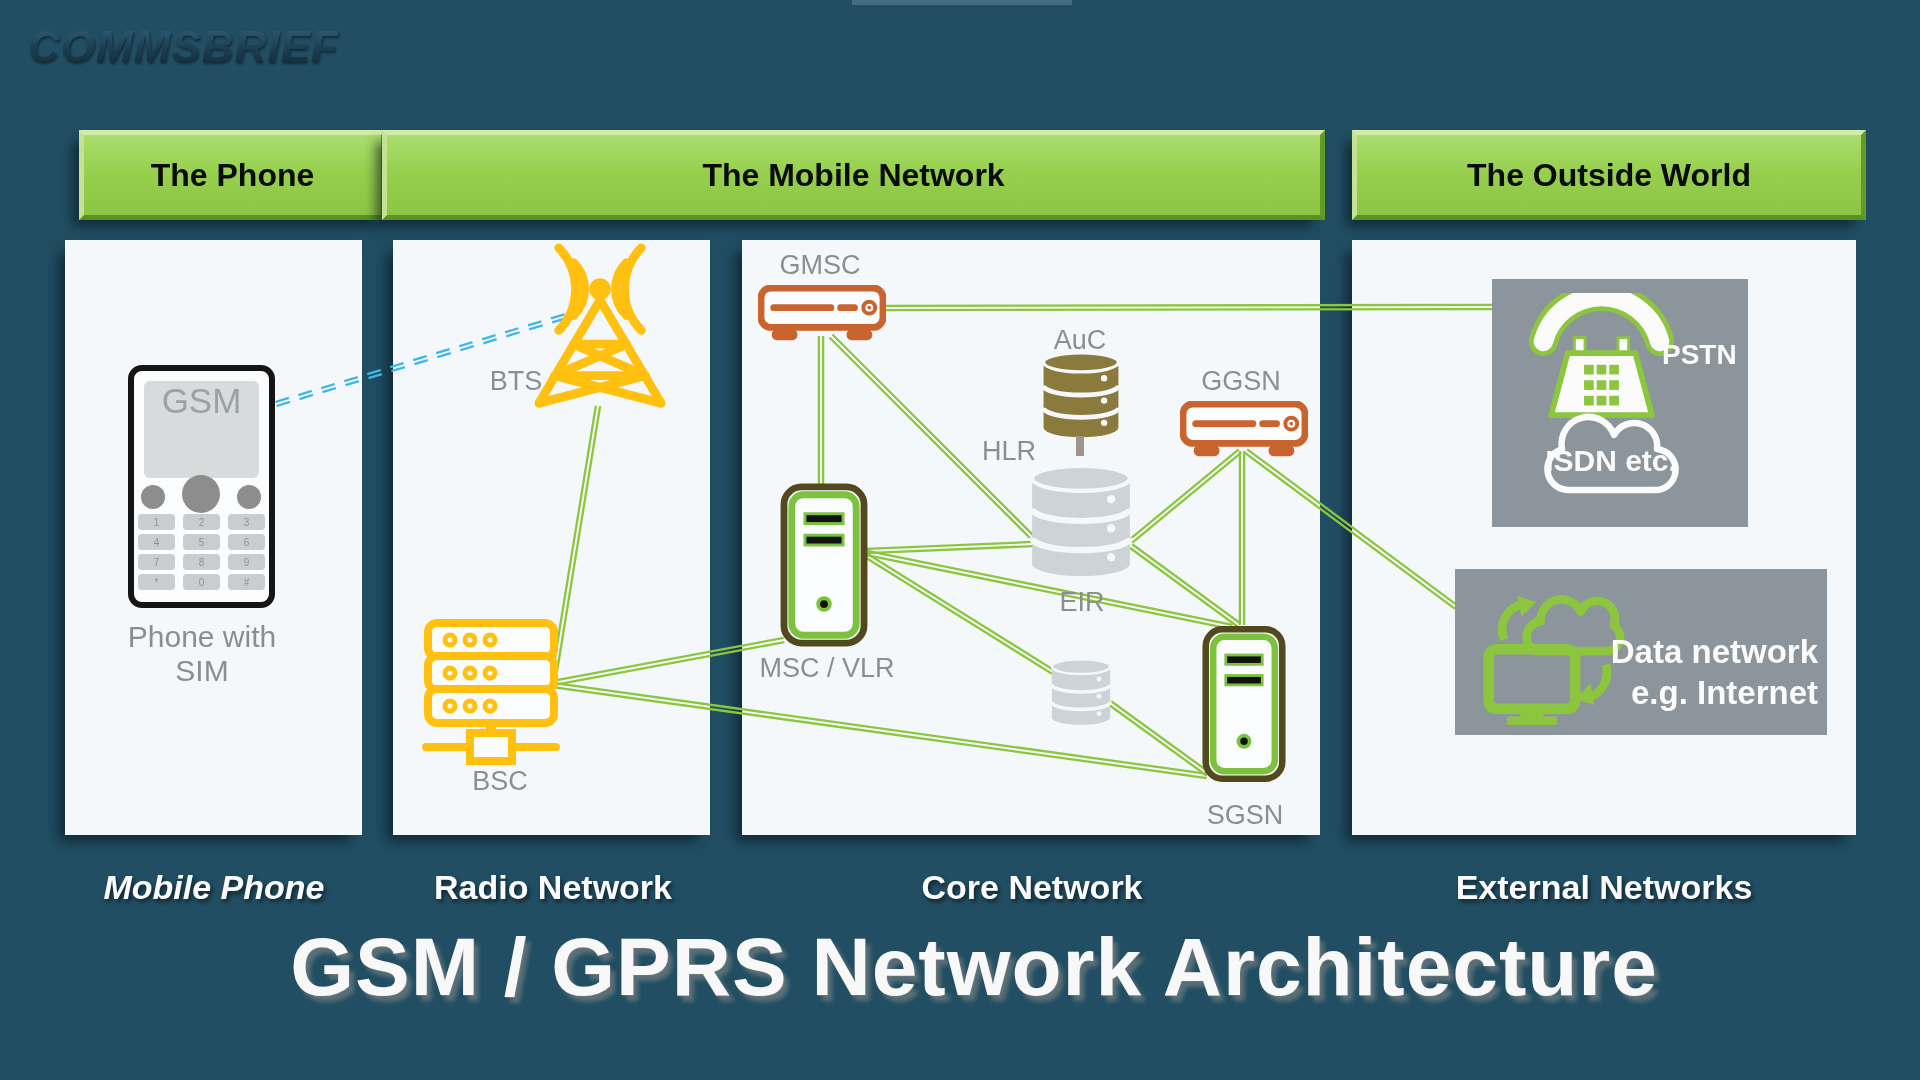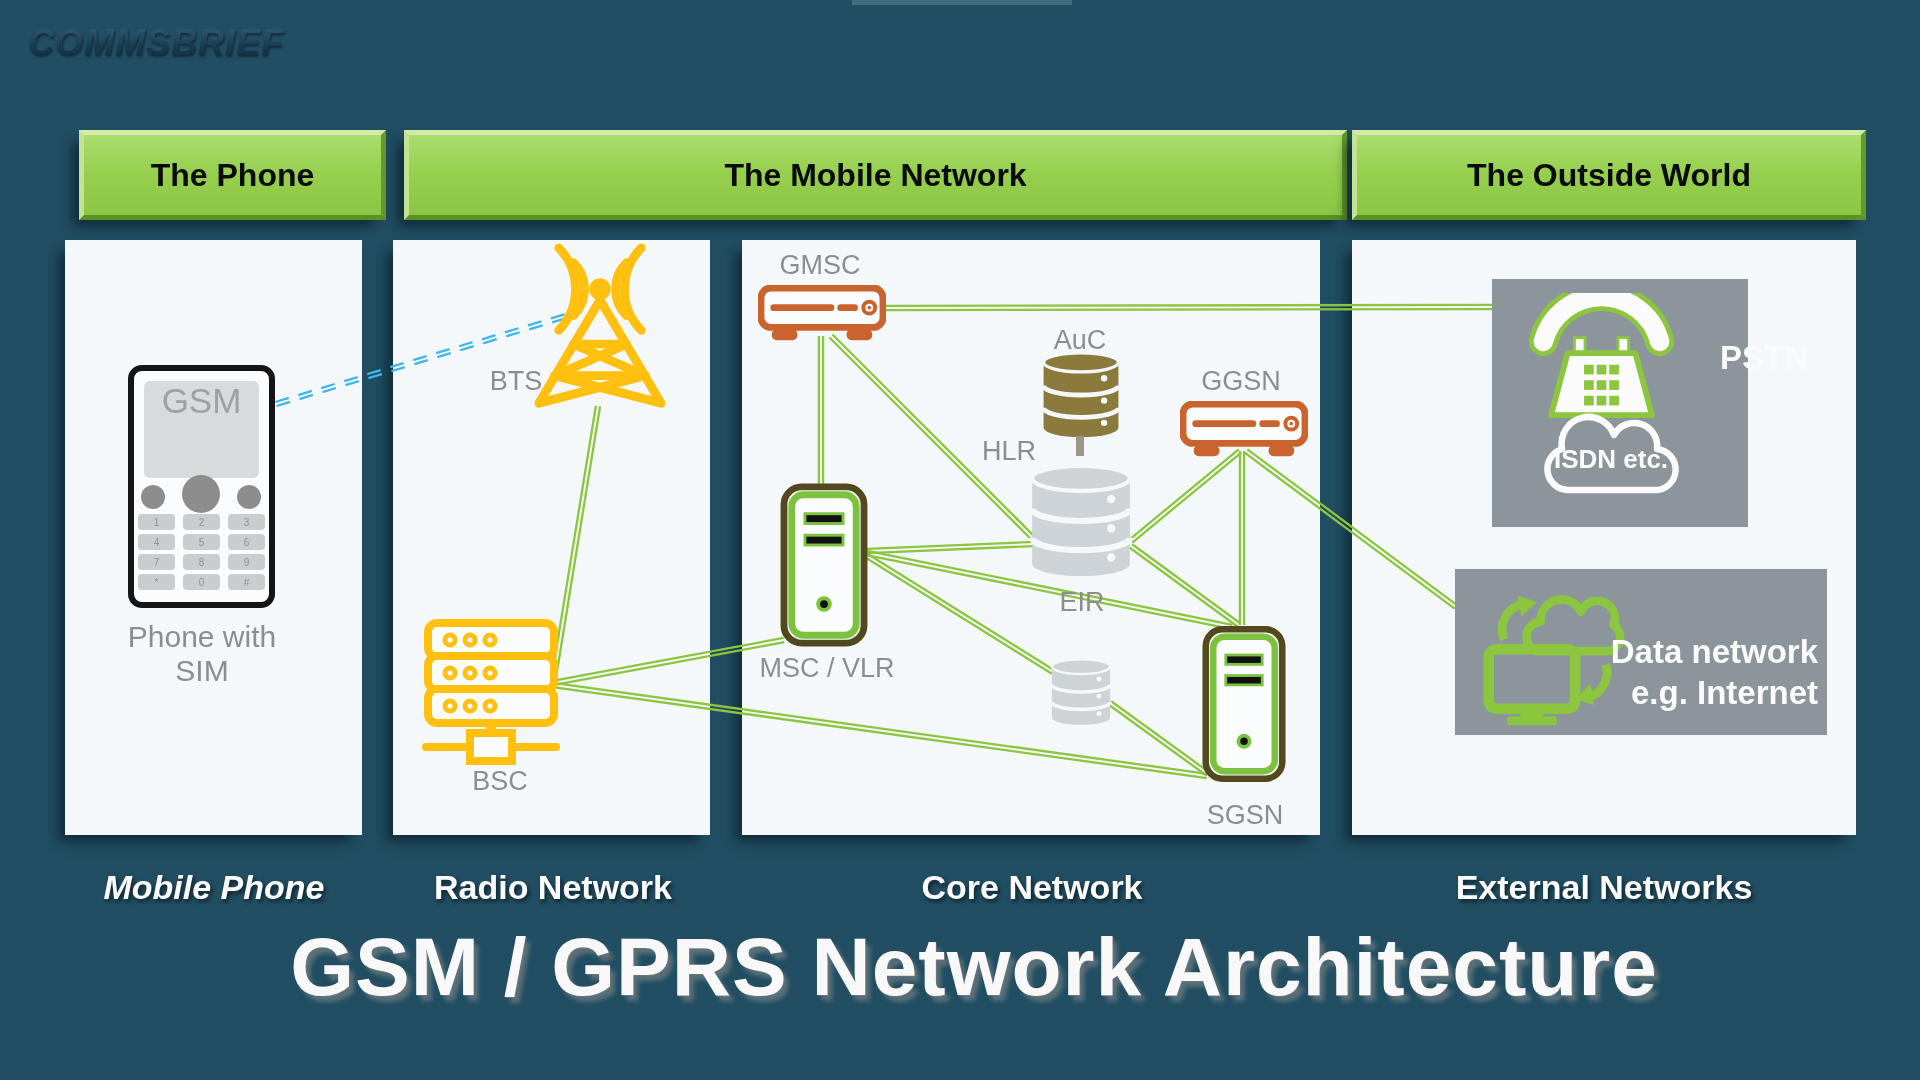--- a/index.html
+++ b/index.html
@@ -1,21 +1,21 @@
 <!DOCTYPE html>
 <html><head>
 <meta charset="utf-8">
 <style>
   html,body{margin:0;padding:0;background:#214E62;}
   #stage{position:relative;width:1920px;height:1080px;overflow:hidden;
          background:#214E62;font-family:"Liberation Sans",sans-serif;}
   .abs{position:absolute;}
 
   
-  #logo{left:28px;top:22px;font-size:36px;font-weight:900;font-style:italic;
+  #logo{left:28px;top:22px;font-size:44px;font-weight:900;font-style:italic;
         letter-spacing:1px;
         background:linear-gradient(180deg,#34617c 0%,#1b3d51 55%,#102837 100%);
         -webkit-background-clip:text;background-clip:text;color:transparent;
         filter:drop-shadow(1px 2px 1px rgba(0,0,0,.45));}
 
   #topstrip{left:852px;top:0;width:220px;height:5px;background:rgba(170,200,215,.25);}
 
   
   .hdr{height:80px;display:flex;align-items:center;justify-content:center;
        background:linear-gradient(180deg,#AADD6E 0%,#97D04F 45%,#8CC544 100%);
@@ -65,21 +65,21 @@
 <body>
 
 <div id="stage">
 
   <div class="abs" id="topstrip"></div>
   <div class="abs" id="logo">COMMSBRIEF</div>
 
   <div class="abs hdr" style="left:79px;top:130px;width:297px;">
     <span>The Phone</span>
   </div>
-  <div class="abs hdr" style="left:404px;top:130px;width:933px;">
+  <div class="abs hdr" style="left:382px;top:130px;width:933px;">
     <span>The Mobile Network</span>
   </div>
   <div class="abs hdr" style="left:1352px;top:130px;width:504px;">
     <span>The Outside World</span>
   </div>
 
   <div class="abs panel" style="left:65px;width:297px;"></div>
   <div class="abs panel" style="left:393px;width:317px;"></div>
   <div class="abs panel" style="left:742px;width:578px;"></div>
   <div class="abs panel" style="left:1352px;width:504px;"></div>
@@ -278,26 +278,26 @@
         <rect x="75" y="74" width="10" height="10"></rect>
         <rect x="88" y="74" width="10" height="10"></rect>
       <rect x="62" y="90" width="10" height="10"></rect>
         <rect x="75" y="90" width="10" height="10"></rect>
         <rect x="88" y="90" width="10" height="10"></rect>
       <rect x="62" y="106" width="10" height="10"></rect>
         <rect x="75" y="106" width="10" height="10"></rect>
         <rect x="88" y="106" width="10" height="10"></rect>
     </g>
   </svg>
-  <div class="abs lbl whitebold" style="left:1720px;top:339px;width:90px;font-size:33px;">PSTN</div>
+  <div class="abs lbl whitebold" style="left:1662px;top:339px;width:90px;font-size:28px;">PSTN</div>
 
   <svg class="abs node" style="left:1526px;top:406px;" width="170" height="98" viewBox="0 0 170 98">
     <path d="M42,84 A21,21 0 0 1 36,43 A27,27 0 0 1 88,29 A23,23 0 0 1 131,43 A19,19 0 0 1 127,84 Z" fill="none" stroke="#FBFBFB" stroke-width="6.5" stroke-linejoin="round"></path>
   </svg>
-  <div class="abs lbl whitebold" style="left:1526px;top:444px;width:170px;text-align:center;font-size:26px;">ISDN etc.</div>
+  <div class="abs lbl whitebold" style="left:1526px;top:444px;width:170px;text-align:center;font-size:30px;">ISDN etc.</div>
 
   <div class="abs node graybox" style="left:1455px;top:569px;width:372px;height:166px;"></div>
   <svg class="abs node" style="left:1475px;top:582px;" width="158" height="144" viewBox="0 0 160 150">
     <path d="M62,72 A16,16 0 0 1 66,41 A22,22 0 0 1 108,31 A18,18 0 0 1 142,45 A15,15 0 0 1 138,72 Z" fill="none" stroke="#8CC63E" stroke-width="9" stroke-linejoin="round"></path>
     <rect x="12" y="70" width="90" height="62" rx="8" fill="none" stroke="#8CC63E" stroke-width="11"></rect>
     <rect x="45" y="132" width="24" height="9" fill="#8CC63E"></rect>
     <rect x="31" y="140" width="52" height="9" rx="3" fill="#8CC63E"></rect>
     <path d="M28,60 A27,27 0 0 1 48,23" fill="none" stroke="#8CC63E" stroke-width="9"></path>
     <polygon points="42,14 62,21 46,36" fill="#8CC63E"></polygon>
     <path d="M134,86 A27,27 0 0 1 116,120" fill="none" stroke="#8CC63E" stroke-width="9"></path>

